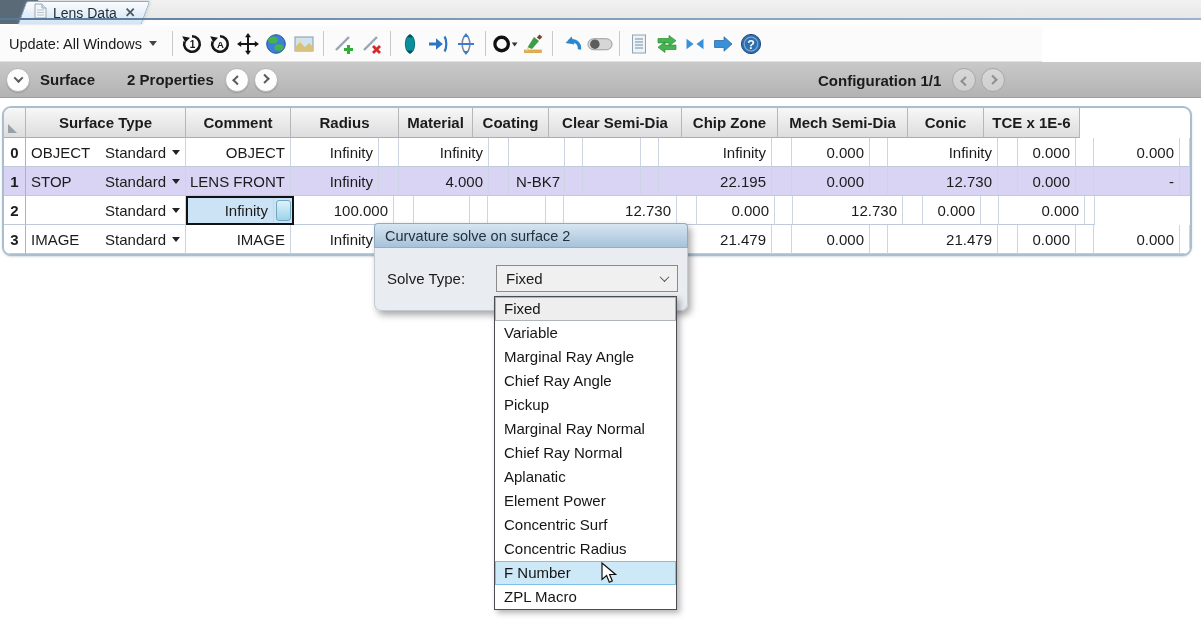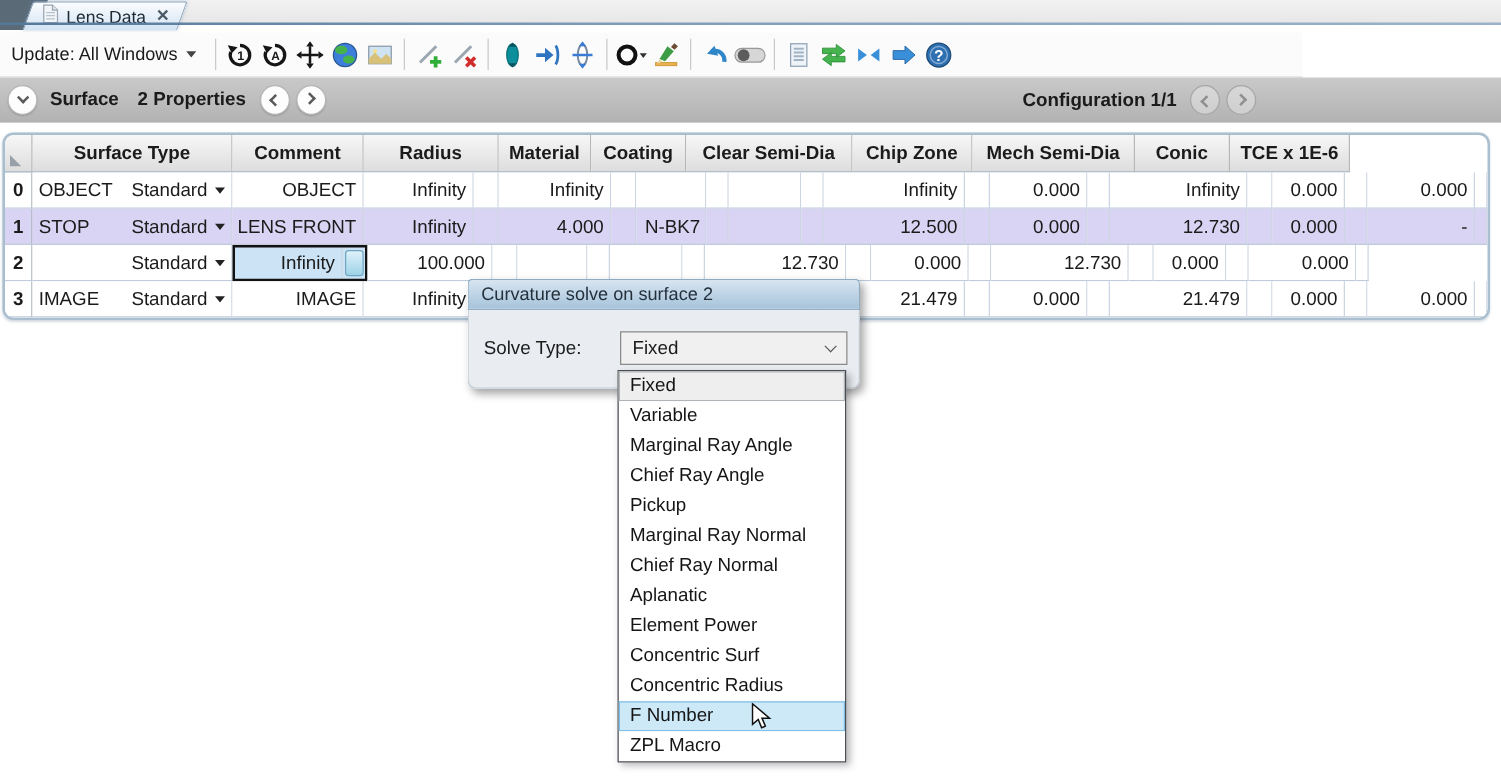--- a/index.html
+++ b/index.html
@@ -293,21 +293,21 @@
         </svg>
       </div>
     </div>
 </div>
 
 <div class="propsbar">
   <div class="circle-btn" style="margin-left:6px;">
     <span class="chev down"></span>
   </div>
   <span style="margin-left:10px;">Surface</span>
-  <span style="margin-left:15px;">2 Properties</span>
+  <span style="margin-left:32px;">2 Properties</span>
   <div class="circle-btn" style="margin-left:11px;">
     <span class="chev left"></span>
   </div>
   <div class="circle-btn" style="margin-left:5px;">
     <span class="chev right"></span>
   </div>
   <div class="config-cluster">
     <span>Configuration 1/1</span>
     <div class="circle-btn disabled" style="margin-left:6px;">
       <span class="chev left"></span>
@@ -374,21 +374,21 @@
       </div>
       <div class="cell num" style="width: 105px;">LENS FRONT</div>
       <div class="cell num" style="width: 88px;">Infinity</div>
       <div class="cell" style="width: 20px;"></div>
       <div class="cell num" style="width: 90px;">4.000</div>
       <div class="cell" style="width: 20px;"></div>
       <div class="cell txt" style="width: 56px;">N-BK7</div>
       <div class="cell" style="width: 18px;"></div>
       <div class="cell txt" style="width: 58px;"></div>
       <div class="cell" style="width: 18px;"></div>
-      <div class="cell num" style="width: 113px;">12.500</div>
+      <div class="cell num" style="width: 113px;">22.195</div>
       <div class="cell" style="width: 20px;"></div>
       <div class="cell num" style="width: 78px;">0.000</div>
       <div class="cell" style="width: 18px;"></div>
       <div class="cell num" style="width: 110px;">12.730</div>
       <div class="cell" style="width: 20px;"></div>
       <div class="cell num" style="width: 58px;">0.000</div>
       <div class="cell" style="width: 18px;"></div>
       <div class="cell num" style="width: 86px;">-</div>
       <div class="cell" style="width: 10px;"></div>
     </div>

